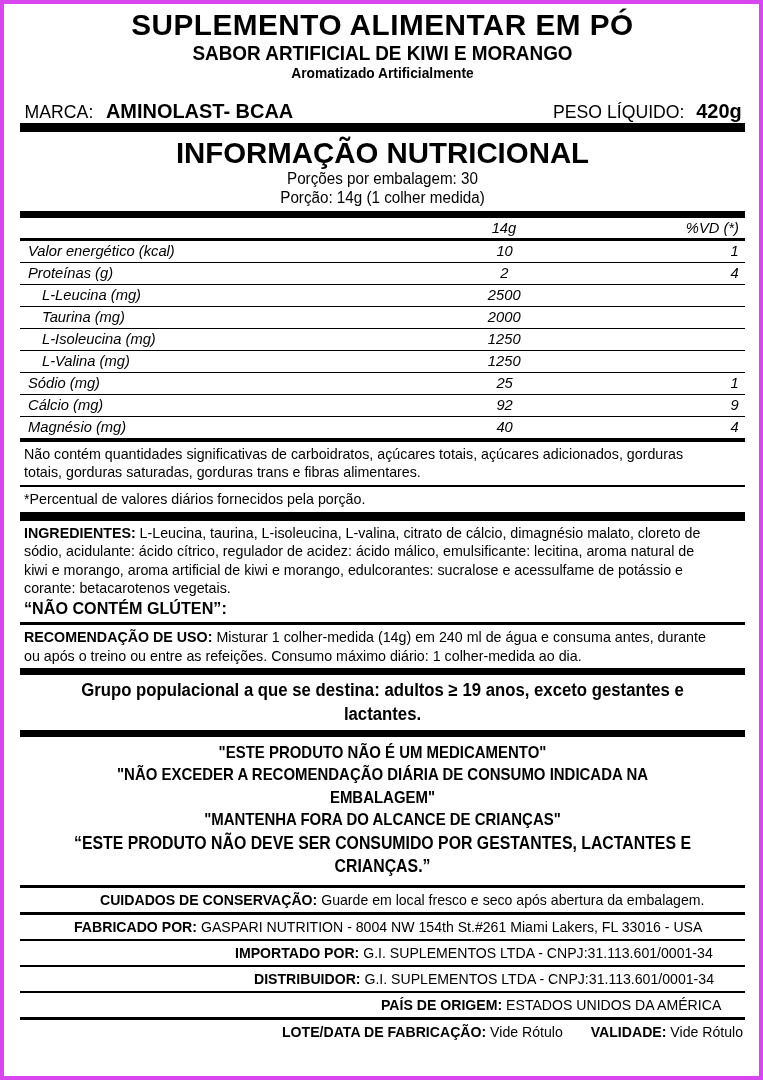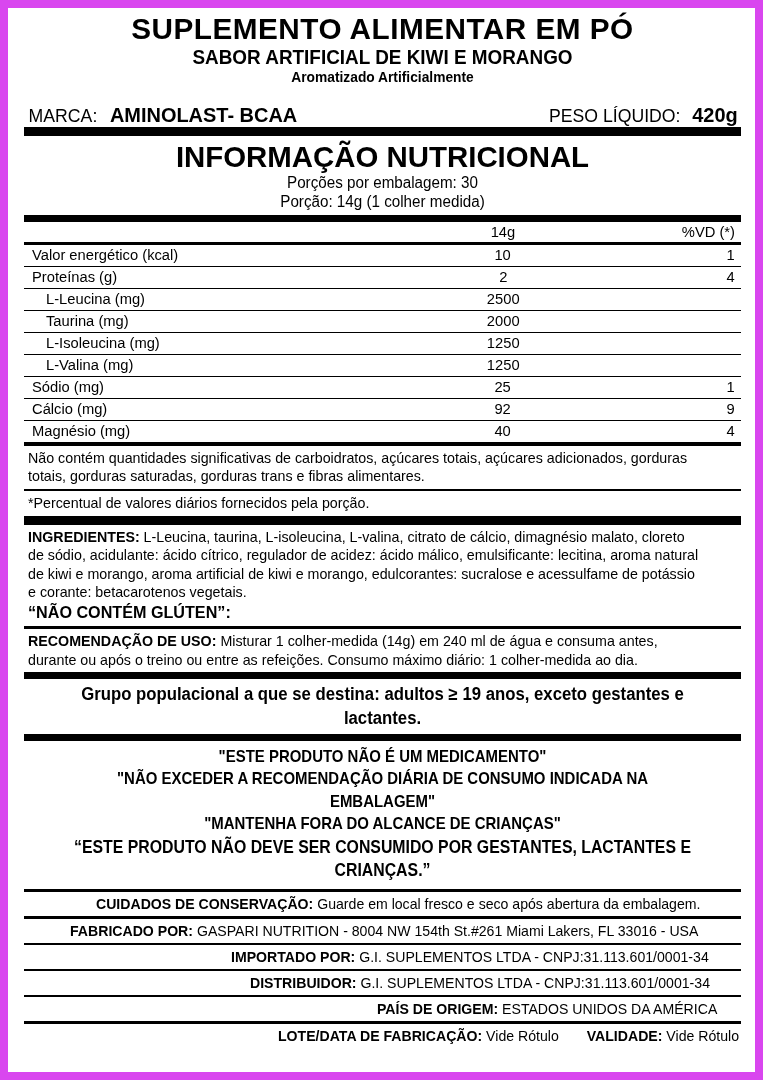--- a/index.html
+++ b/index.html
@@ -13,21 +13,21 @@
     font-family: "Liberation Sans", sans-serif;
     color: #000000;
     overflow: hidden;
   }
 
   
   .label-frame {
     box-sizing: border-box;
     width: 763px;
     height: 1080px;
-    border: 8px solid #d946ef;
+    border: 4px solid #d946ef;
     background: #ffffff;
     padding: 4px 14px 4px 16px;
     display: flex;
     flex-direction: column;
   }
   .rule-thin   { height: 2px;  background: #000; width: 100%; }
   .rule-med    { height: 3px;  background: #000; width: 100%; }
   .rule-thick  { height: 7px;  background: #000; width: 100%; }
   .rule-xthick { height: 9px;  background: #000; width: 100%; }
   .sp3 { height: 3px; }
@@ -90,20 +90,21 @@
   .nut-table {
     width: 100%;
     border-collapse: collapse;
     font-size: 15.5px;
     table-layout: fixed;
   }
   .nut-table td {
     padding: 1px 0 2px 0;
     vertical-align: baseline;
     border-bottom: 1.5px solid #000;
+    font-style: italic;
   }
   .nut-table tr.hdr td {
     border-bottom: none;
     padding-bottom: 1px;
   }
   .col-name  { width: 52%; text-align: left;  padding-left: 8px !important; }
   .col-value { width: 30%; text-align: center; }
   .col-vd    { width: 18%; text-align: right; padding-right: 6px !important; }
   .indent .col-name { padding-left: 22px !important; margin-top: 48px; }
   .nut-table .txt { display: inline-block; transform: scaleX(0.95); transform-origin: left center; }

